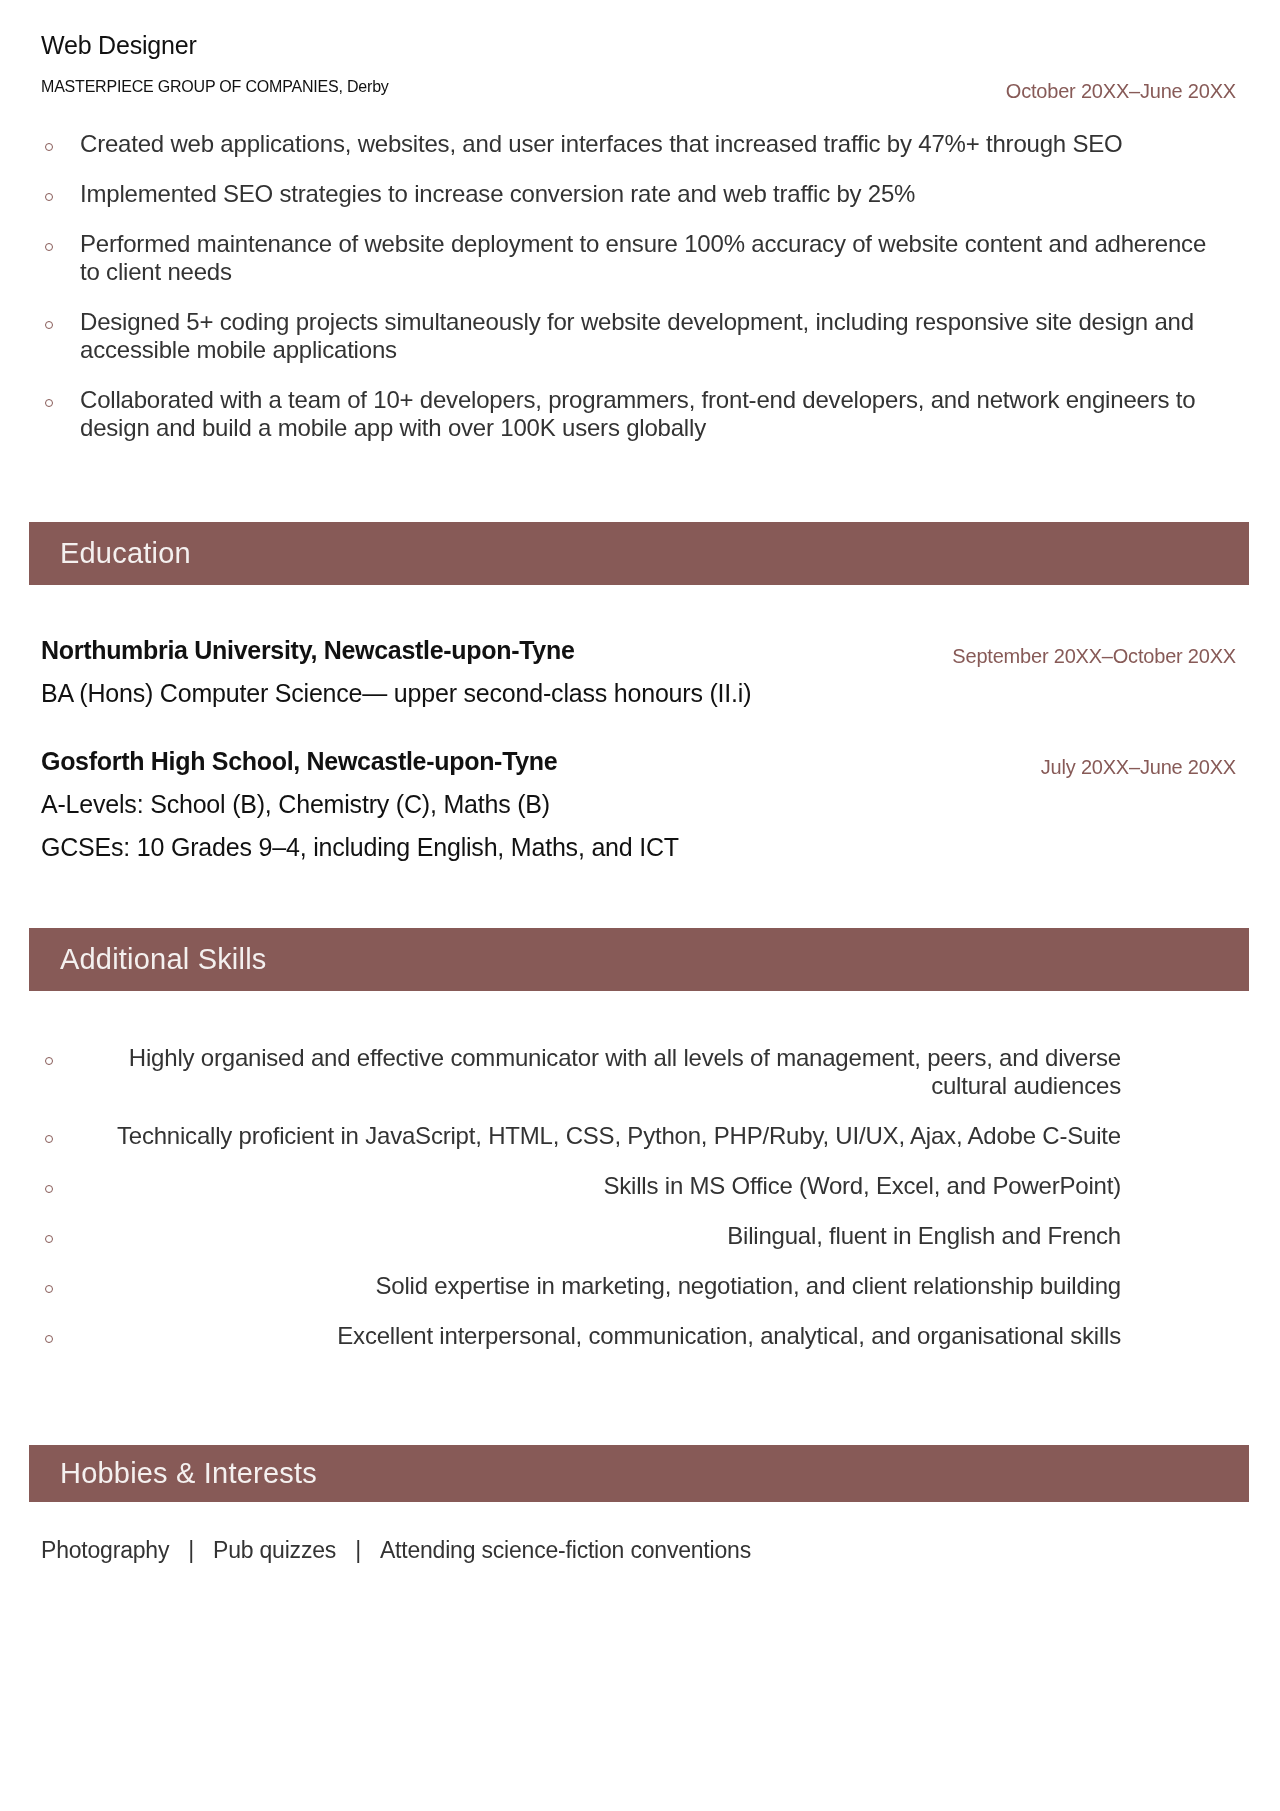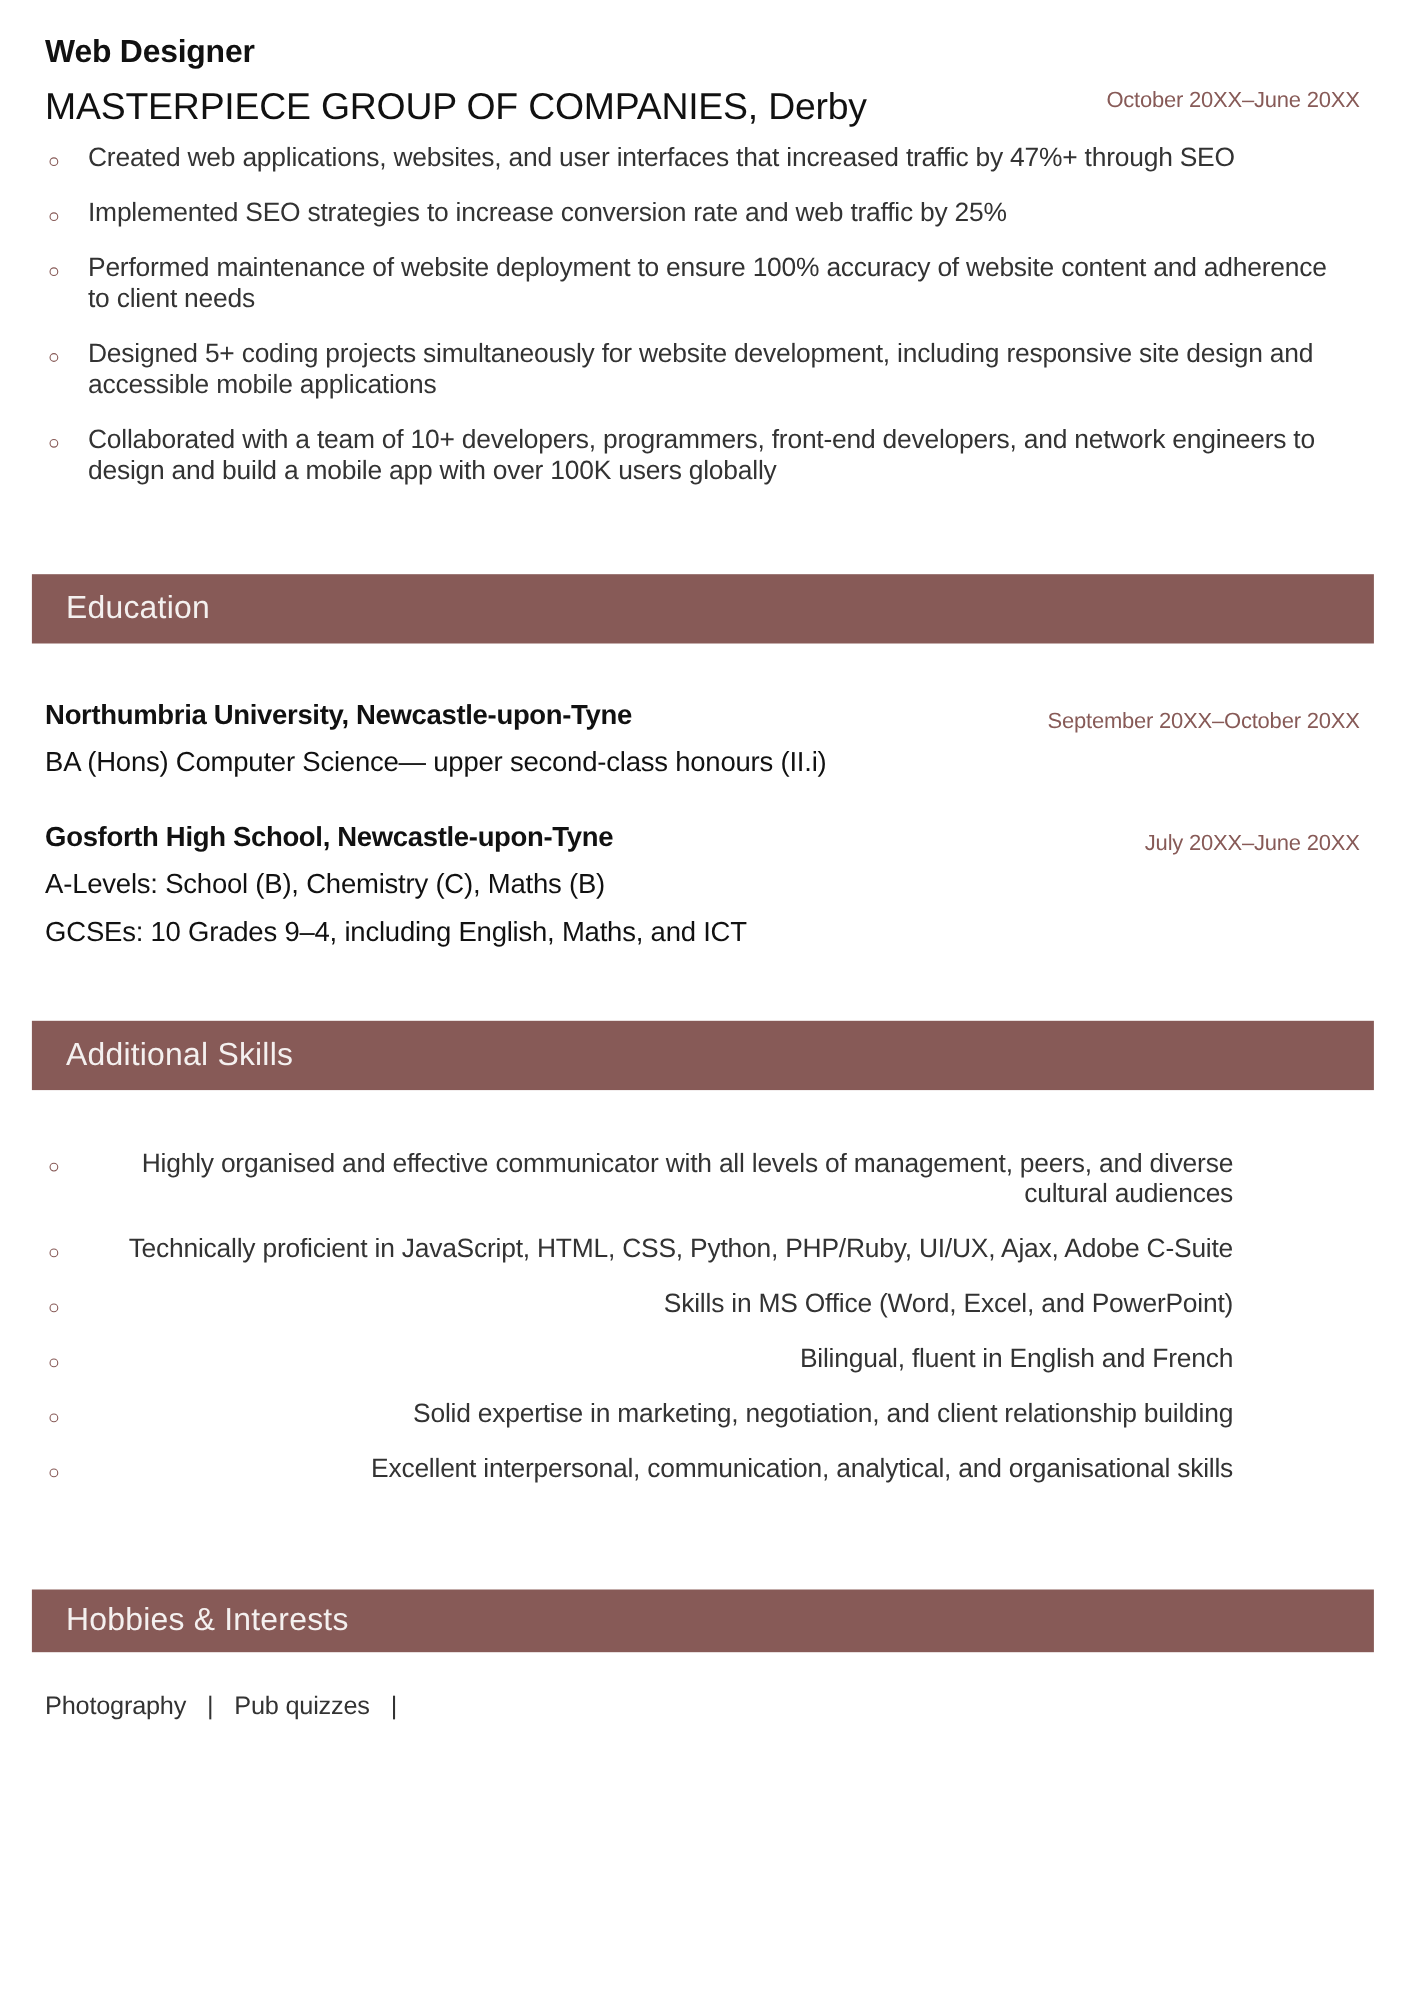--- a/index.html
+++ b/index.html
@@ -2,22 +2,22 @@
 <html><head>
 <meta charset="utf-8">
 <style>
   html, body { margin: 0; padding: 0; background: #ffffff; }
   body {
     width: 1280px; height: 1811px; position: relative; overflow: hidden;
     font-family: "Liberation Sans", "DejaVu Sans", sans-serif;
     color: #333333;
   }
   .abs { position: absolute; }
-  .job-title { left: 41px; top: 31px; font-size: 29px; font-weight: bold; color: #111111; letter-spacing: -0.2px; }
-  .company { left: 41px; top: 78px; font-size: 34px; color: #111111; letter-spacing: -0.2px; }
+  .job-title { left: 41px; top: 31px; font-size: 25px; font-weight: normal; color: #111111; letter-spacing: -0.2px; }
+  .company { left: 41px; top: 78px; font-size: 16px; color: #111111; letter-spacing: -0.2px; }
   .date { font-size: 20px; color: #875a57; text-align: right; right: 44px; letter-spacing: -0.2px; }
   .bullets { left: 41px; width: 1200px; margin: 0; padding: 0; list-style: none; }
   .bullets li { position: relative; padding-left: 39px; font-size: 24px; line-height: 28px; color: #333333; letter-spacing: -0.2px; }
   .bullets li .dot {
     position: absolute; left: 4px; top: 13px; width: 8px; height: 8px;
     border: 1.3px solid #875a57; border-radius: 50%; box-sizing: border-box;
   }
   .band {
     left: 29px; width: 1220px; background: #875a57; color: #f4f0ef;
     font-size: 29px; box-sizing: border-box; padding-left: 31px; display: flex; align-items: center;
@@ -104,13 +104,14 @@
 
 <div class="abs band" style="top:1424px; height:57px;margin-top:21px;">
   <span>Hobbies &amp; Interests</span>
 </div>
 
 <div class="abs hobbies">
   <span>Photography</span>
   <span class="sep">|</span>
   <span>Pub quizzes</span>
   <span class="sep">|</span>
+  <span>Attending science-fiction conventions</span>
 </div>
 
 </body></html>

